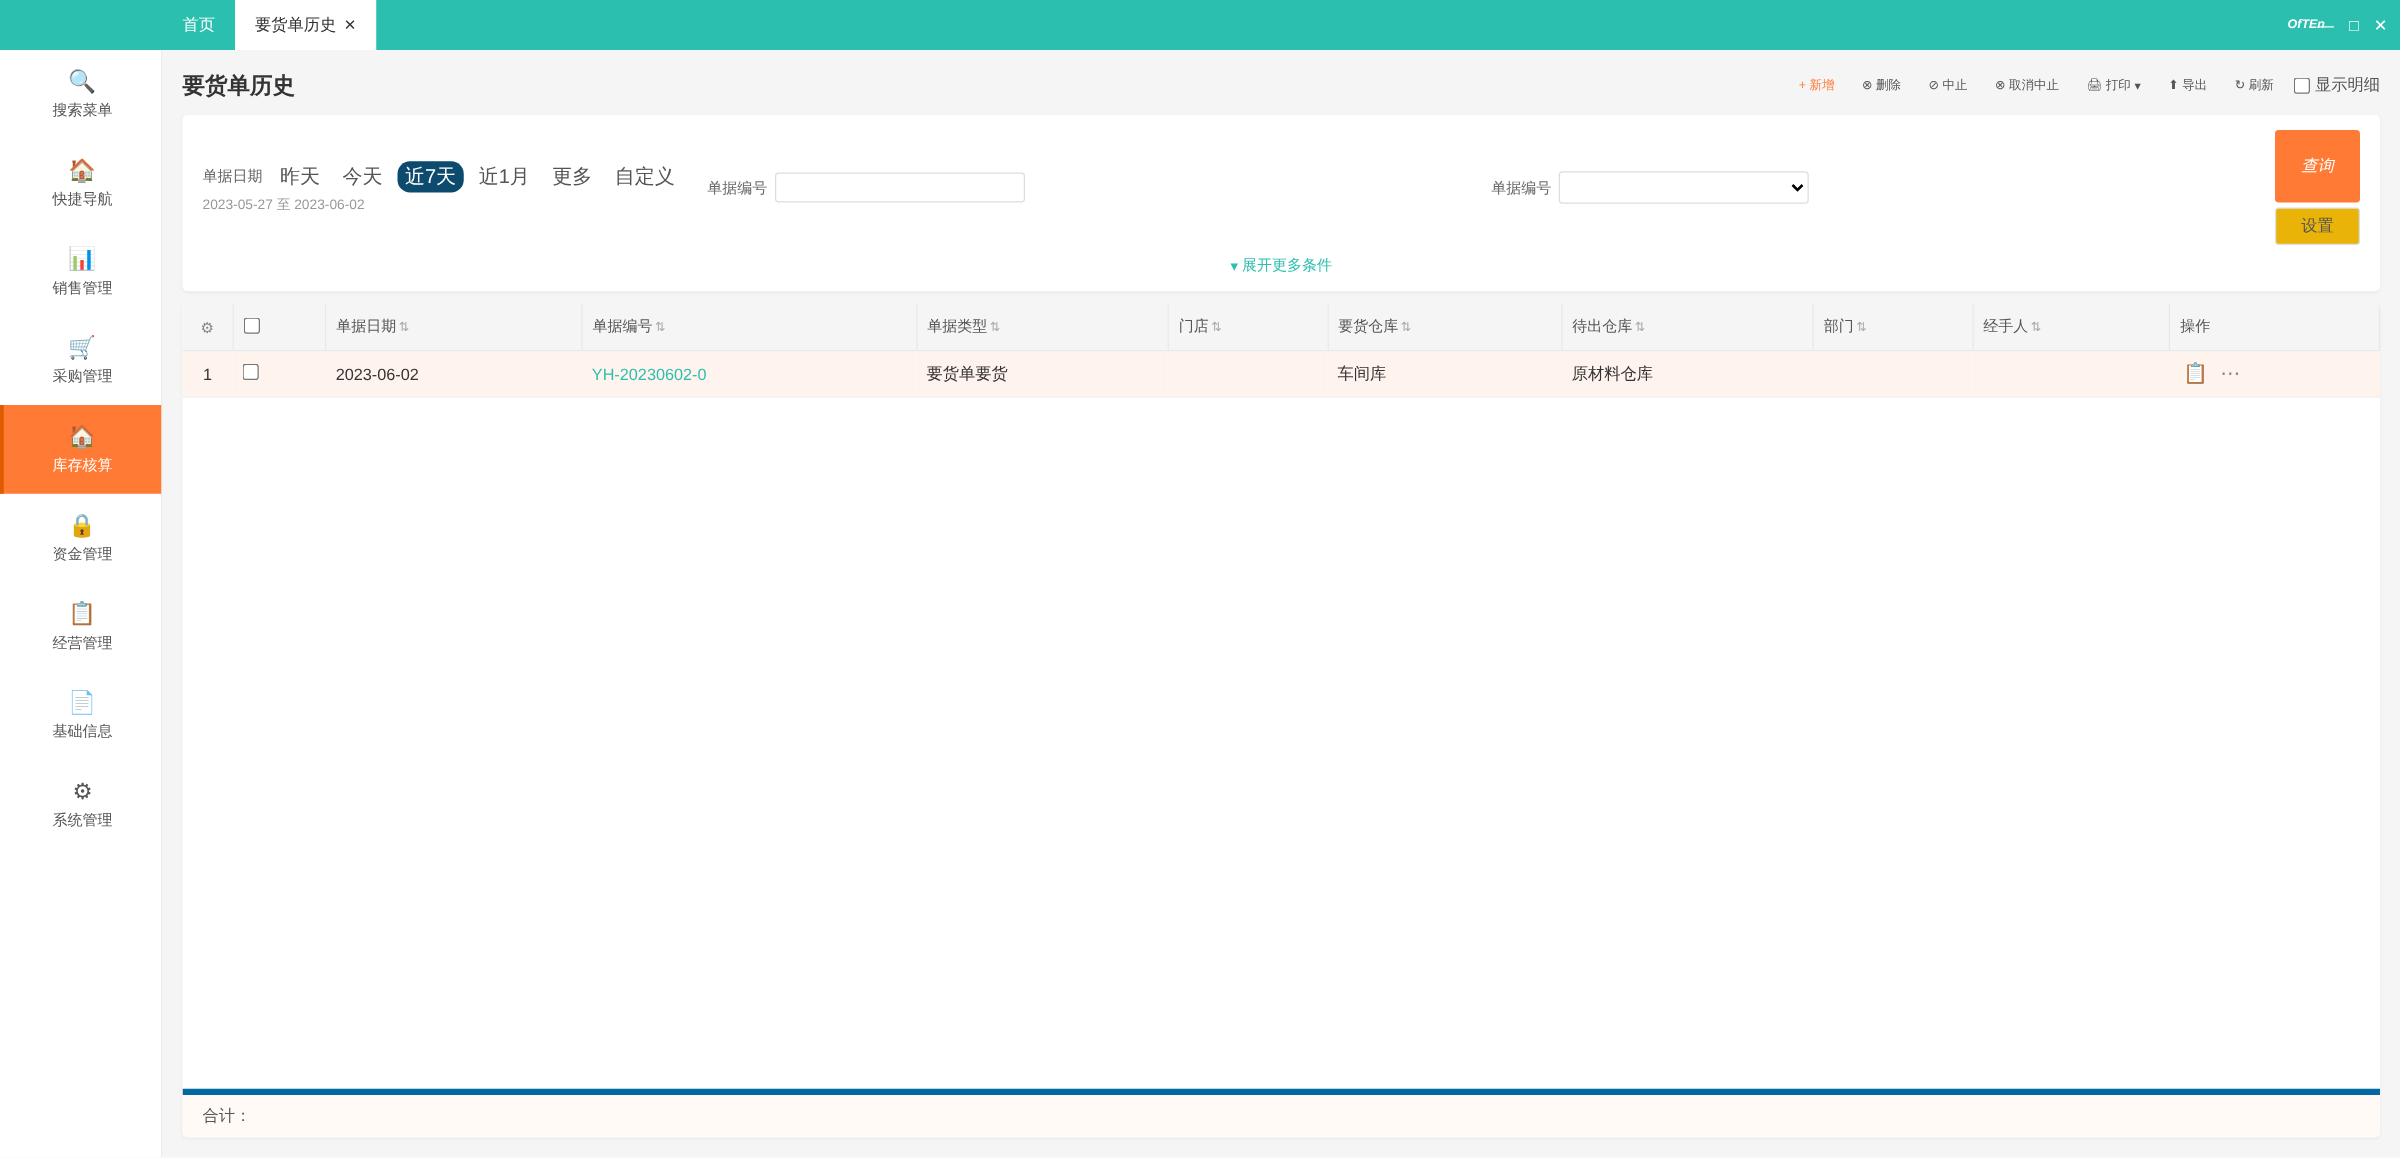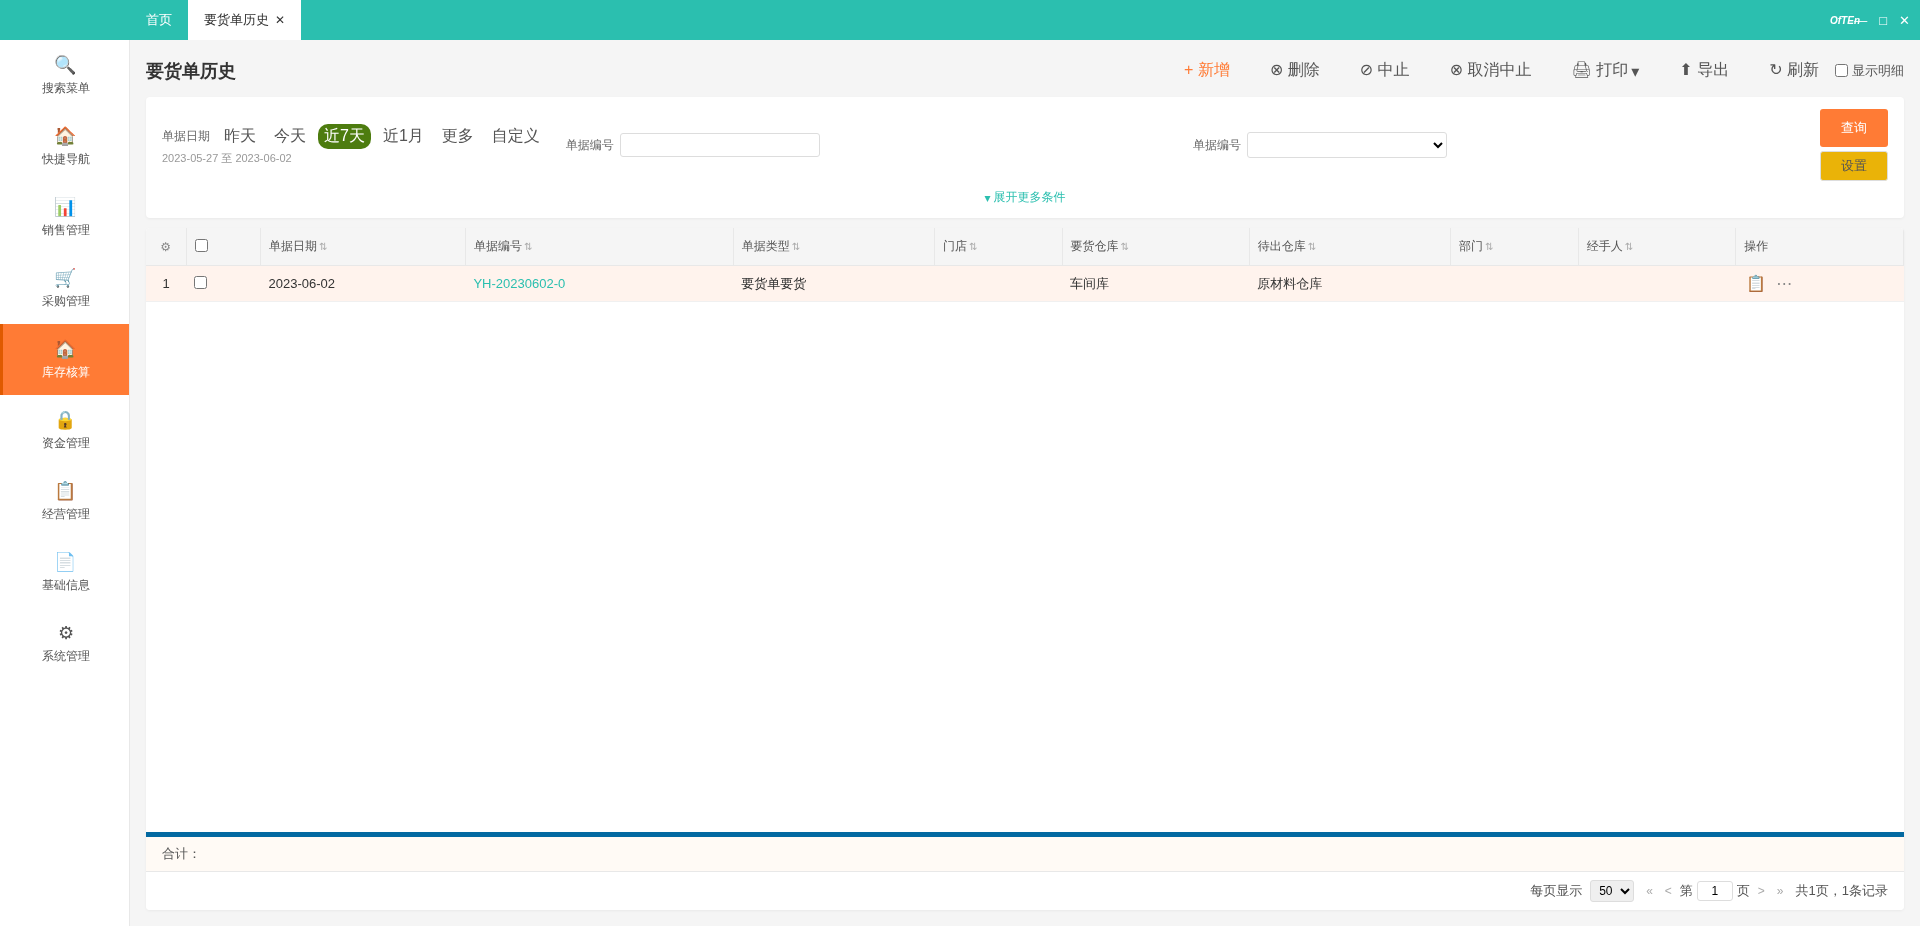--- a/index.html
+++ b/index.html
@@ -128,25 +128,24 @@
       display: flex;
       align-items: center;
       gap: 10px;
     }
     .toolbar-btn {
       display: flex;
       align-items: flex-end;
       gap: 3px;
       cursor: pointer;
       color: #555;
-      font-size: 16px;
+      font-size: 10px;
       padding: 4px 6px;
       border: none;
       background: transparent;
-      margin-left: 18px;
     }
     .toolbar-btn.new-btn {
       color: #ff7b35;
     }
     .toolbar-btn.del-btn { color: #555; }
     .show-detail-cb {
       display: flex;
       align-items: center;
       gap: 4px;
       font-size: 13px;
@@ -178,21 +177,21 @@
       gap: 6px;
     }
     .date-shortcut {
       padding: 2px 6px;
       cursor: pointer;
       color: #555;
       font-size: 16px;
       border-radius: 2px;
     }
     .date-shortcut.active {
-      background: #4d7c0f;
+      background: #0c4a6e;
       color: white;
       border-radius: 10px;
     }
     .date-range {
       font-size: 11px;
       color: #999;
       margin-top: 2px;
     }
     .filter-input-group {
       display: flex;
@@ -230,23 +229,24 @@
     .action-btns {
       display: flex;
       flex-direction: column;
       gap: 4px;
     }
     .query-btn {
       background: #ff7b35;
       color: white;
       border: none;
       border-radius: 3px;
-      padding: 10px 20px;
-      cursor: pointer;
-      font-size: 13px;
+      padding: 20px 20px;
+      cursor: pointer;
+      font-size: 13px;
+      font-style: italic;
     }
     .settings-btn {
       background: #eab308;
       color: #555;
       border: 1px solid #ddd;
       border-radius: 3px;
       padding: 5px 20px;
       cursor: pointer;
       font-size: 13px;
     }
@@ -519,32 +519,16 @@
               </td>
             </tr>
           </tbody>
         </table>
       </div>
 
       <div class="summary-bar">
         <span>合计：</span>
       </div>
 
-      <div class="pagination-bar">
-        <span>每页显示</span>
-        <select>
-          <option>50</option>
-        </select>
-        <div class="page-nav">
-          <button class="page-nav-btn">«</button>
-          <button class="page-nav-btn">&lt;</button>
-          <span>第</span>
-          <input type="text" class="page-input" value="1" style="">
-          <span>页</span>
-          <button class="page-nav-btn">&gt;</button>
-          <button class="page-nav-btn">»</button>
-        </div>
-        <span>共1页，1条记录</span>
-      </div>
     </div>
 
   </div>
 </div>
 
 </body></html>

